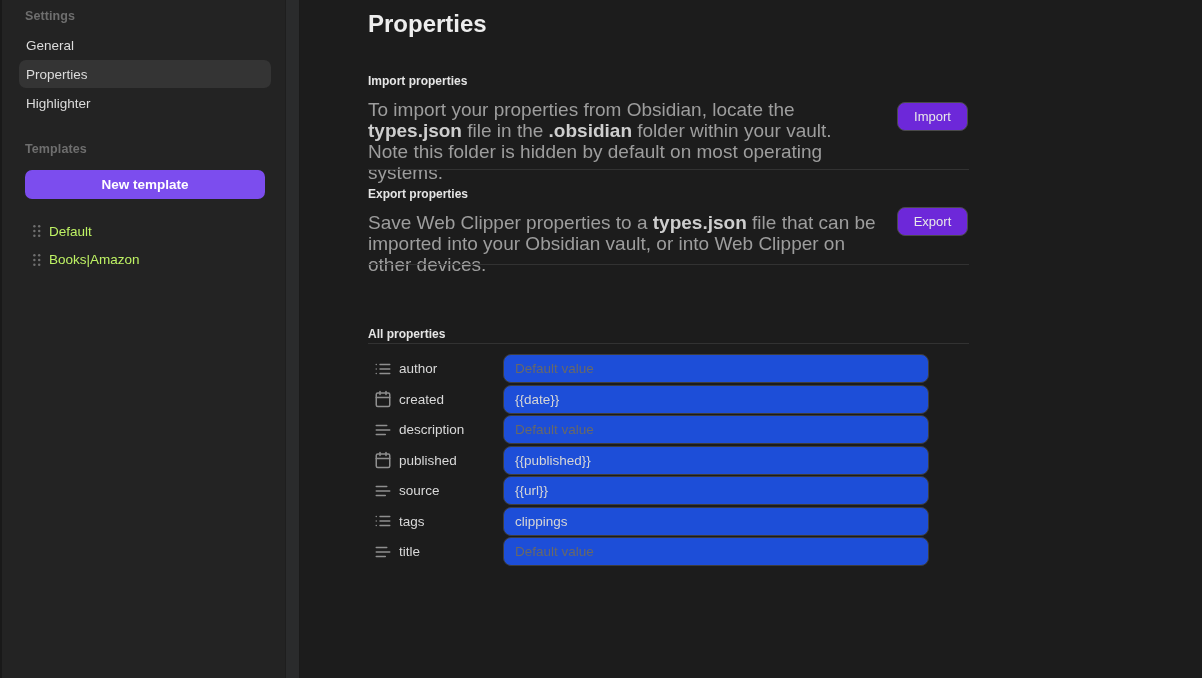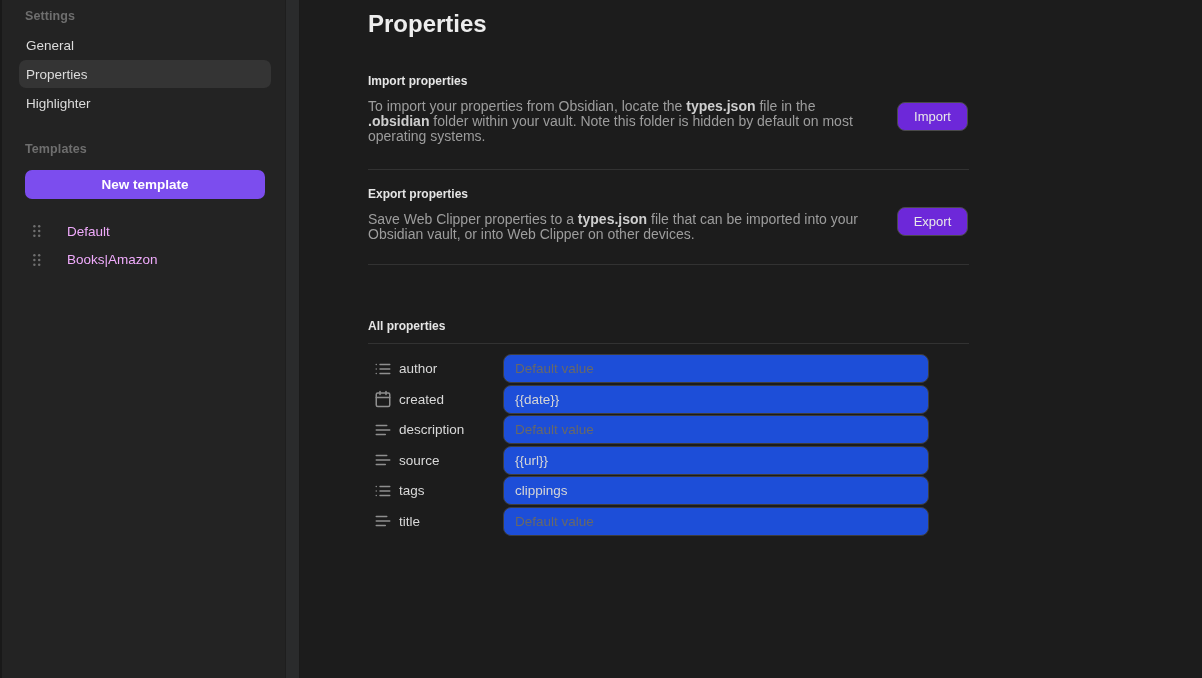--- a/index.html
+++ b/index.html
@@ -30,41 +30,41 @@
   }
   .nav-item.selected { background:#343434; }
   .new-template-btn {
     position:absolute; left:23px; top:170px; width:240px; height:29px;
     border:none; border-radius:7px; background:#7c4dee;
     color:#ffffff; font-size:13.5px; font-weight:700;
     font-family:inherit; cursor:pointer;
   }
   .template-item {
     position:absolute; left:28px; width:240px; height:28px;
-    display:flex; align-items:center; font-size:13.5px; color:#f0abfc;gap:18px;
+    display:flex; align-items:center; font-size:13.5px; color:#bef264;
   }
   .template-item .grip { width:14px; height:20px; margin-right:5px; display:flex; align-items:center; }
 
   
   .split-strip {
     position:absolute; left:285px; top:0; width:15px; height:678px;
     background:#2a2b2c;
     border-left:1px solid #1e1e1e; border-right:1px solid #1a1a1a;
   }
 
   
   .main { position:absolute; left:300px; top:0; width:902px; height:678px; background:#1c1c1c; }
   .main-inner { position:absolute; left:68px; top:0; width:601px; height:678px; }
 
   .page-title { position:absolute; left:0; top:10px; font-size:24px; font-weight:700; color:#ededed; }
 
   .sec-heading { position:absolute; left:0; font-size:12px; font-weight:700; color:#e5e5e5; }
   .sec-desc {
     position:absolute; left:0; width:508px;
-    font-size:14px; line-height:15px; color:#9d9d9d;
+    font-size:19px; line-height:21px; color:#9d9d9d;
   }
   .sec-desc b { font-weight:700; color:#cecece; }
 
   .btn {
     position:absolute; left:529px; width:71px; height:29px;
     background:#6d28d9; border:1px solid #4a4a4a; border-radius:8px;
     color:#e9e9e9; font-size:13px; font-family:inherit; cursor:pointer;
   }
 
   .rule { position:absolute; left:0; width:601px; height:0; border-top:1px solid #323232; }
@@ -146,21 +146,21 @@
     <button class="btn" style="top:102px;">Import</button>
 
     <div class="rule" style="top:169px;"></div>
 
     <div class="sec-heading" style="top:187px;">Export properties</div>
     <p class="sec-desc" style="top:212px;"><span>Save Web Clipper properties to a </span><b>types.json</b><span> file that can be imported into your Obsidian vault, or into Web Clipper on other devices.</span></p>
     <button class="btn" style="top:207px;">Export</button>
 
     <div class="rule" style="top:264px;"></div>
 
-    <div class="sec-heading" style="top:319px;text-align:center;">All properties</div>
+    <div class="sec-heading" style="top:327px;text-align:center;">All properties</div>
     <div class="rule" style="top:343px;"></div>
 
     <div class="rows">
 
       <div class="prop-row">
         <span class="prop-icon">
           <svg width="18" height="18" viewBox="0 0 24 24" fill="none" stroke="#8f8f8f" stroke-width="2" stroke-linecap="round">
               <line x1="8" y1="6" x2="21" y2="6"></line>
               <line x1="8" y1="12" x2="21" y2="12"></line>
               <line x1="8" y1="18" x2="21" y2="18"></line>
@@ -191,20 +191,32 @@
           <svg width="18" height="18" viewBox="0 0 24 24" fill="none" stroke="#8f8f8f" stroke-width="2" stroke-linecap="round">
               <path d="M17 6.1H3"></path>
               <path d="M21 12.1H3"></path>
               <path d="M15.1 18H3"></path>
             </svg>
         </span>
         <span class="prop-label">description</span>
         <input class="prop-input" type="text" placeholder="Default value" style="">
       </div>
 
+      <div class="prop-row">
+        <span class="prop-icon">
+          <svg width="18" height="18" viewBox="0 0 24 24" fill="none" stroke="#8f8f8f" stroke-width="2" stroke-linecap="round">
+              <rect x="3" y="4" width="18" height="18" rx="2"></rect>
+              <line x1="16" y1="2" x2="16" y2="6"></line>
+              <line x1="8" y1="2" x2="8" y2="6"></line>
+              <line x1="3" y1="10" x2="21" y2="10"></line>
+            </svg>
+        </span>
+        <span class="prop-label">published</span>
+        <input class="prop-input" type="text" value="{{published}}" style="">
+      </div>
 
       <div class="prop-row">
         <span class="prop-icon">
           <svg width="18" height="18" viewBox="0 0 24 24" fill="none" stroke="#8f8f8f" stroke-width="2" stroke-linecap="round">
               <path d="M17 6.1H3"></path>
               <path d="M21 12.1H3"></path>
               <path d="M15.1 18H3"></path>
             </svg>
         </span>
         <span class="prop-label">source</span>

